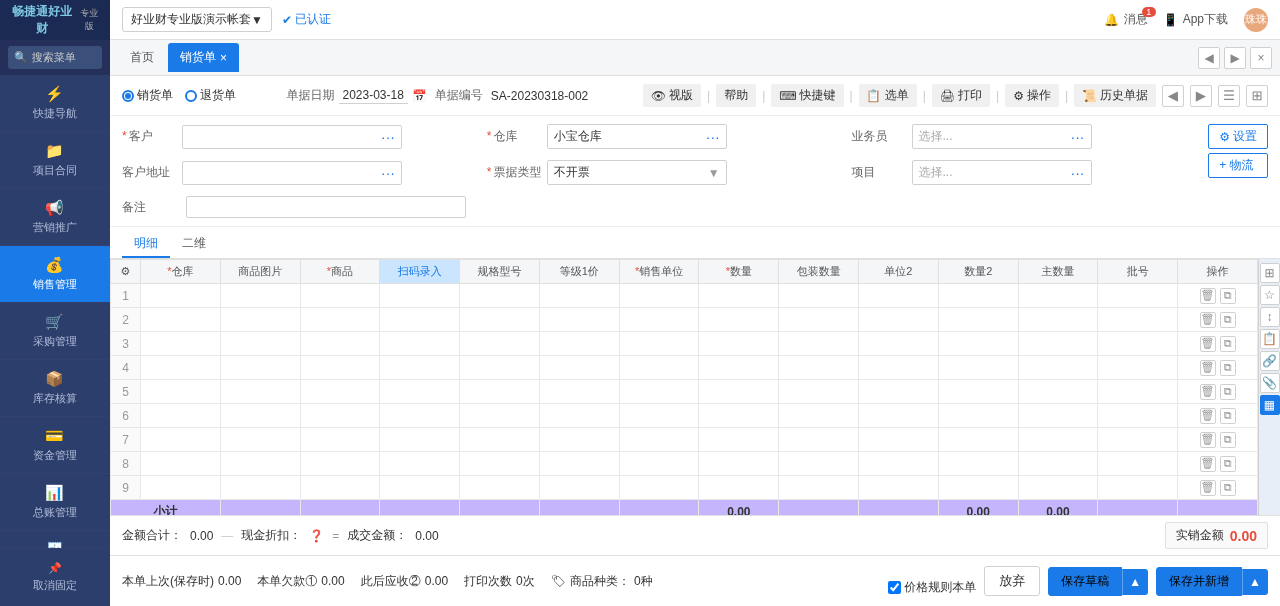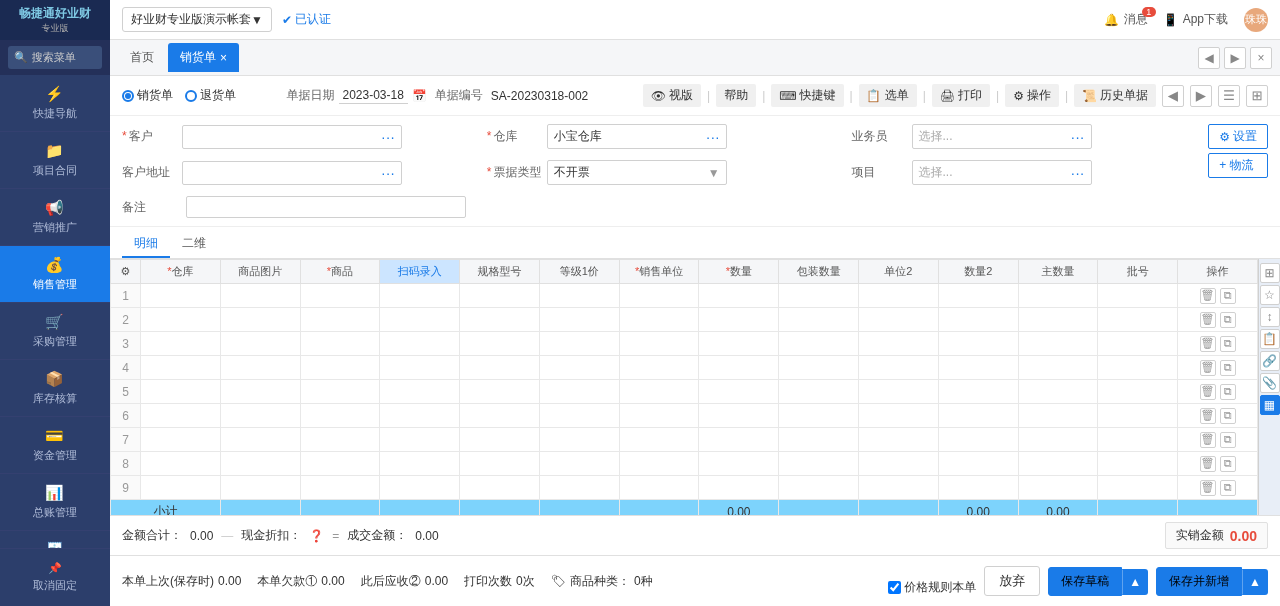--- a/index.html
+++ b/index.html
@@ -1,20 +1,20 @@
 <!DOCTYPE html>
 <html><head>
   <meta charset="utf-8">
   <style>
     * { box-sizing: border-box; margin: 0; padding: 0; }
     body { font-family: 'Microsoft YaHei', Arial, sans-serif; font-size: 12px; background: #f0f2f5; color: #333; width: 1280px; height: 606px; overflow: hidden; display: flex; }
 
     
     .sidebar { width: 110px; background: #2c3e6b; display: flex; flex-direction: column; height: 606px; }
-    .sidebar-logo { background: #1a2a52; text-align: center; color: #fff; font-size: 11px; height: 40px; display: flex; align-items: center; justify-content: center; flex-direction: column; }
+    .sidebar-logo { background: #1a2a52; padding: 8px; text-align: center; color: #fff; font-size: 11px; height: 40px; display: flex; align-items: center; justify-content: center; flex-direction: row; }
     .sidebar-logo .logo-top { font-size: 12px; font-weight: bold; color: #7ec8e3; }
     .sidebar-logo .logo-sub { font-size: 9px; color: #aaa; }
     .sidebar-search { padding: 6px 8px; background: #243059; }
     .sidebar-search-inner { background: #3a4f7a; border-radius: 3px; padding: 4px 6px; color: #ccc; font-size: 11px; display: flex; align-items: center; gap: 4px; cursor: pointer; }
     .sidebar-nav { display: flex; flex-direction: column; overflow-y: auto; flex: 1; }
     .sidebar-item { padding: 10px 8px; color: #b0bcd8; cursor: pointer; display: flex; flex-direction: column; align-items: center; gap: 3px; font-size: 11px; border-bottom: 1px solid #344070; }
     .sidebar-item.active { background: #1a7be8; color: #fff; }
     .sidebar-item .icon { font-size: 15px; }
     .sidebar-bottom { padding: 6px 8px; border-top: 1px solid #344070; }
     .sidebar-bottom-item { padding: 7px 8px; color: #b0bcd8; cursor: pointer; display: flex; flex-direction: column; align-items: center; gap: 3px; font-size: 11px; }
@@ -74,21 +74,21 @@
 
     
     .table-wrap { flex: 1; overflow: auto; position: relative; }
     table { width: 100%; border-collapse: collapse; font-size: 12px; table-layout: fixed; }
     thead tr { background: #f5f6f8; }
     th { border: 1px solid #e0e0e0; padding: 4px 4px; text-align: center; color: #555; font-weight: normal; white-space: nowrap; overflow: hidden; font-size: 11px; }
     td { border: 1px solid #e8e8e8; padding: 2px 4px; text-align: center; color: #333; height: 24px; }
     td.row-num { color: #999; background: #fafafa; }
     .action-icons { display: flex; align-items: center; justify-content: center; gap: 4px; }
     .action-icon { width: 16px; height: 16px; display: flex; align-items: center; justify-content: center; cursor: pointer; color: #999; border: 1px solid #d0d0d0; border-radius: 2px; font-size: 11px; }
-    tr.subtotal td { background: #7dd3fc; font-weight: normal; margin-top: 22px; }
+    tr.subtotal td { background: #c4b5fd; font-weight: bold; margin-top: 22px; }
 
     
     .bottom-bar { padding: 6px 12px; border-top: 1px solid #e0e0e0; background: #fff; display: flex; align-items: center; gap: 8px; font-size: 12px; }
     .bottom-bar .sep { color: #ccc; }
     .amount-total { color: #333; }
     .realized-amount { margin-left: auto; display: flex; align-items: center; gap: 6px; background: #fafafa; padding: 4px 10px; border: 1px solid #e0e0e0; border-radius: 2px; text-align: right; }
     .realized-amount .amount-val { color: #e74c3c; font-size: 14px; font-weight: bold; }
 
     
     .footer-bar { padding: 10px 12px; border-top: 1px solid #e0e0e0; background: #fff; display: flex; align-items: center; gap: 16px; font-size: 12px; }

